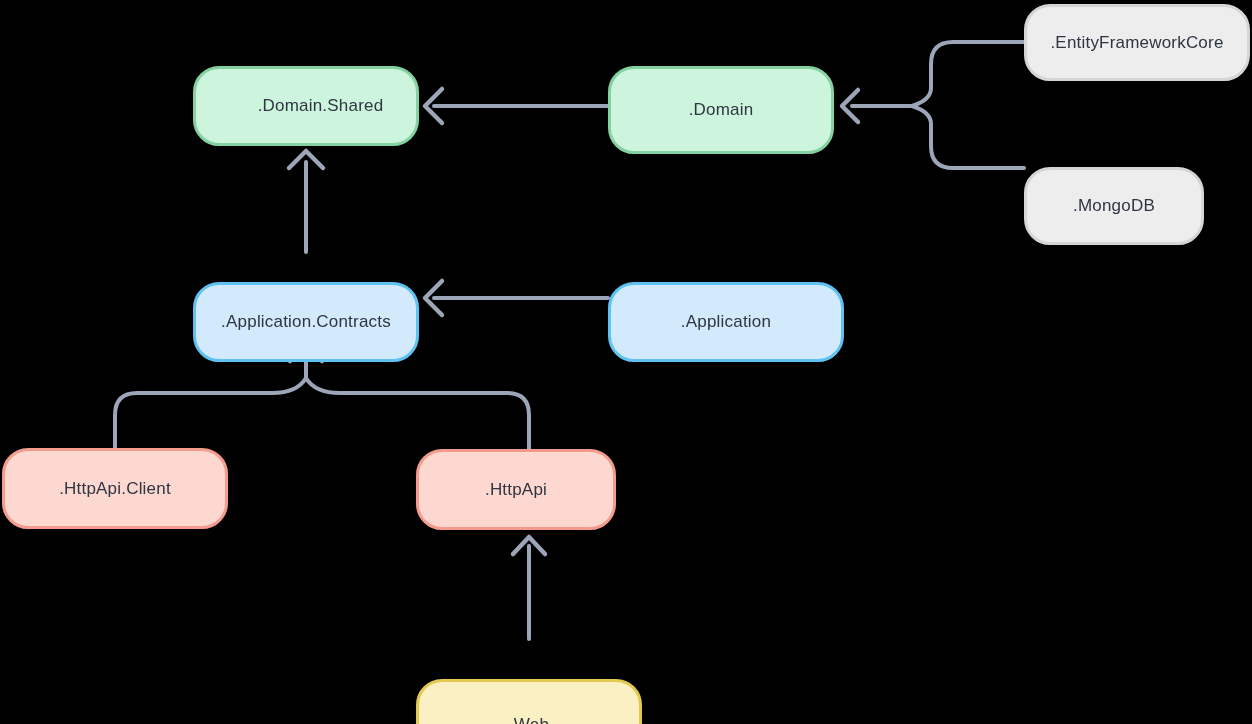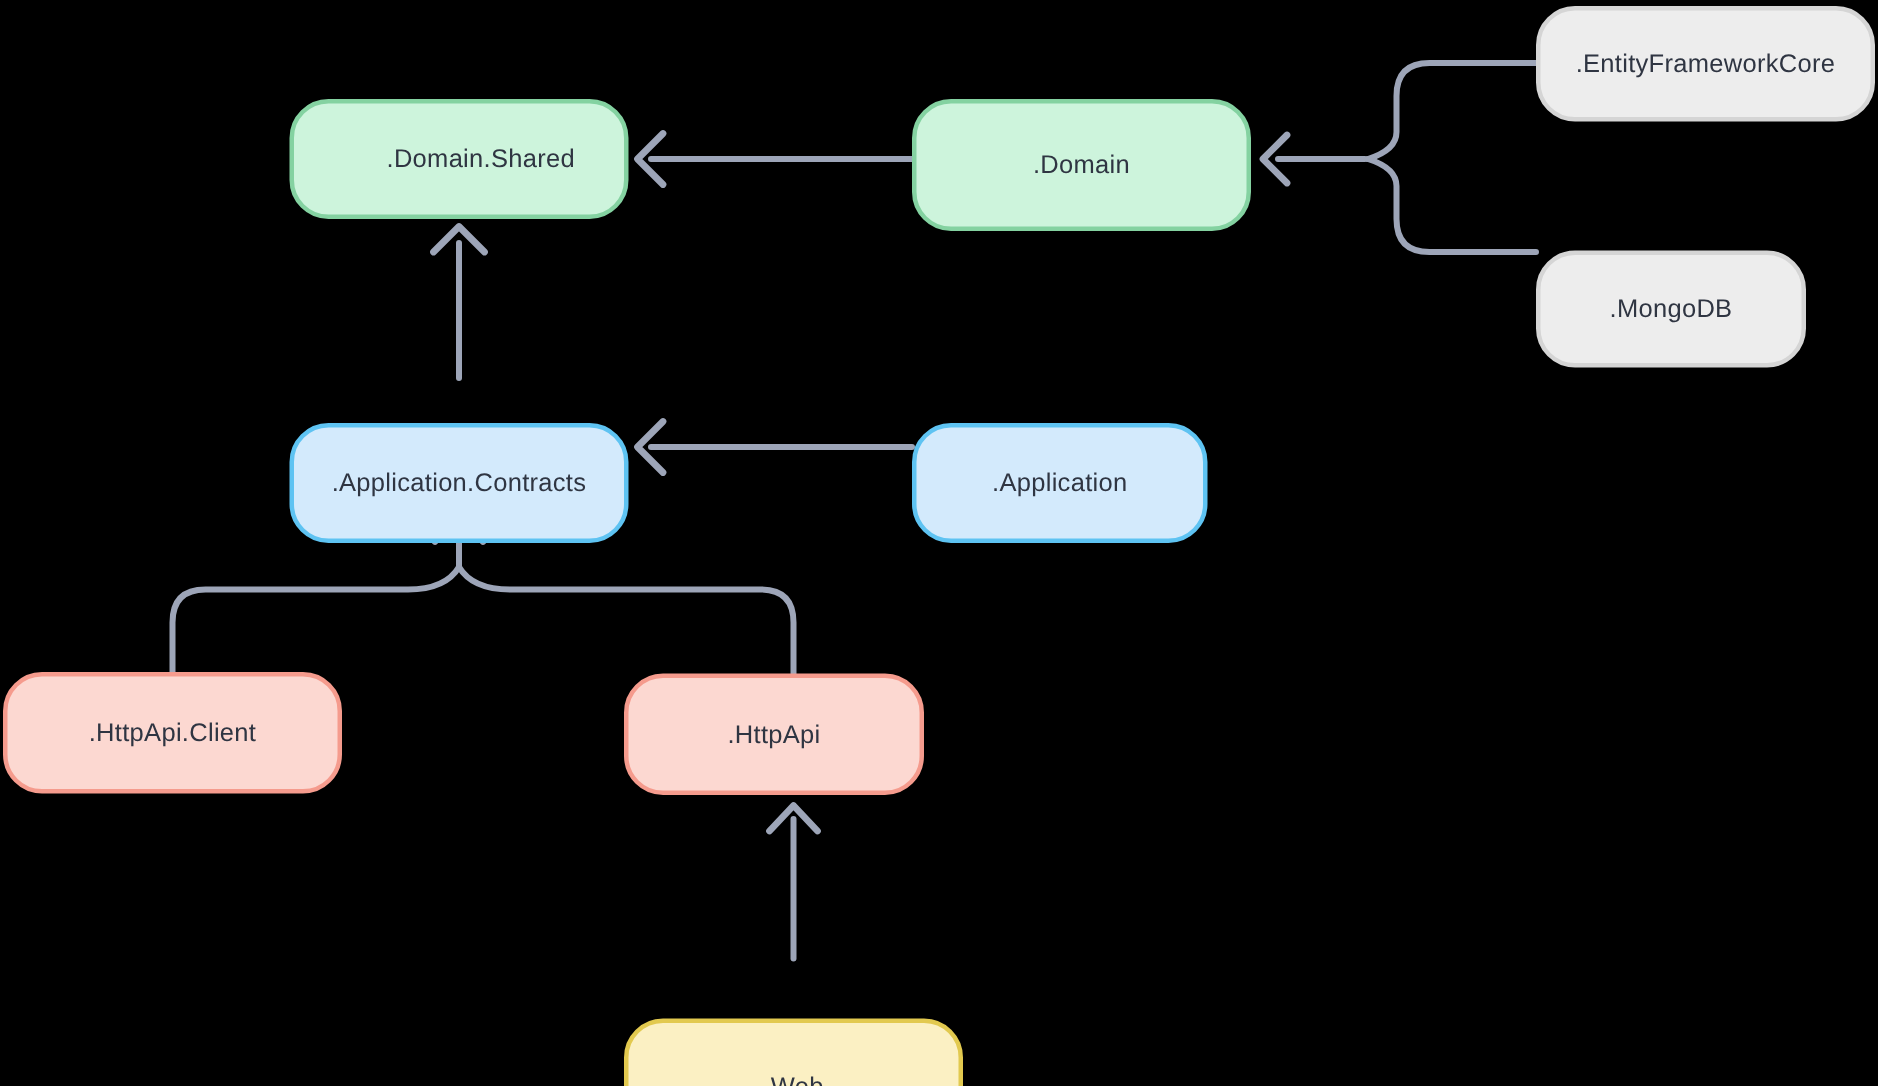--- a/index.html
+++ b/index.html
@@ -95,21 +95,21 @@
   </div>
 
   <div class="node node-gray" style="left:1024px; top:130px; width:180px; height:78px;margin-top:37px;">
     <span>.MongoDB</span>
   </div>
 
   <div class="node node-blue" style="left:193px; top:258px; width:226px; height:80px;">
     <span>.Application.Contracts</span>
   </div>
 
-  <div class="node node-blue" style="left:608px; top:258px; width:197px; height:80px;">
+  <div class="node node-blue" style="left:608px; top:258px; width:236px; height:80px;">
     <span>.Application</span>
   </div>
 
   <div class="node node-pink" style="left:2px; top:448px; width:226px; height:81px;justify-content:center;">
     <span>.HttpApi.Client</span>
   </div>
 
   <div class="node node-pink" style="left:416px; top:449px; width:200px; height:81px;">
     <span>.HttpApi</span>
   </div>

